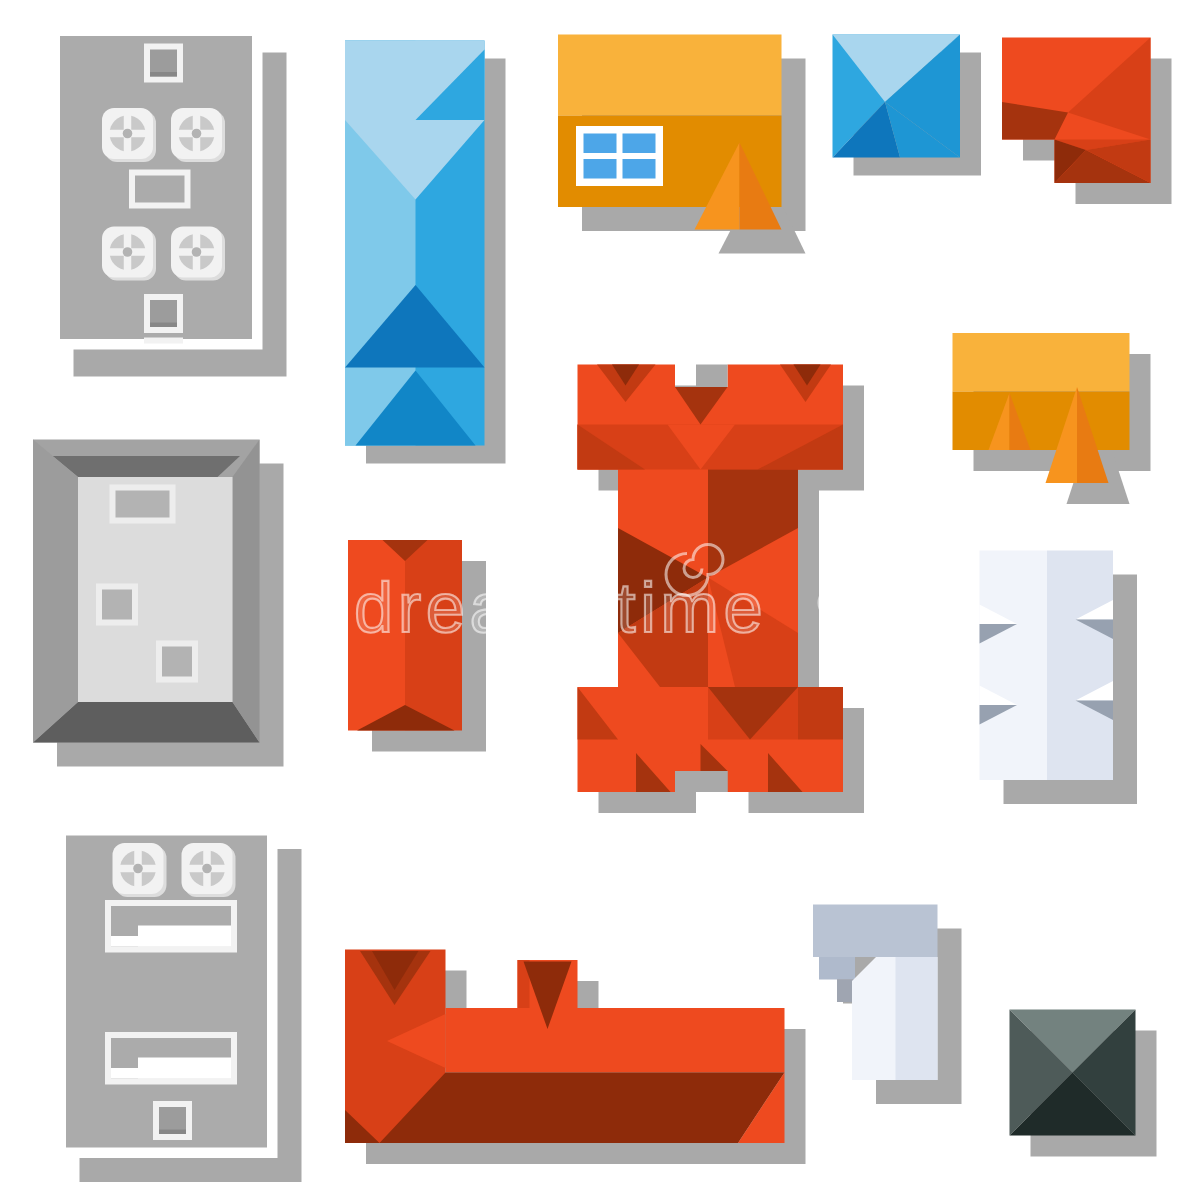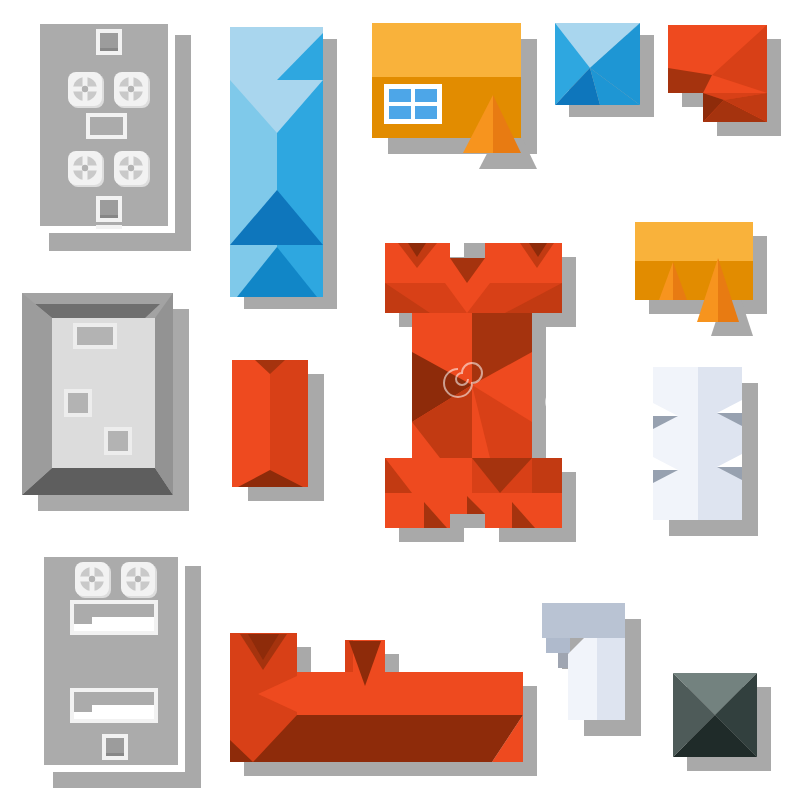--- a/index.html
+++ b/index.html
@@ -246,13 +246,14 @@
     <polygon points="757,673 757,757 715,715" class="f-slate_right" fill="#32403e"></polygon>
     <polygon points="673,757 757,757 715,715" class="f-slate_dark" fill="#1f2b29"></polygon>
   </g>
 
   <g fill="none" stroke="rgba(255,255,255,0.55)" stroke-width="2">
     <path d="M458,369 a14,14 0 1,0 14,14 a10,10 0 1,0 -10,-10 a6,6 0 1,0 6,6"></path>
     <path d="M556,392 a10,10 0 1,0 10,10 a7,7 0 1,0 -7,-7 a4,4 0 1,0 4,4"></path>
   </g>
 </svg>
 
+<div class="watermark">dreamstime</div>
 </div>
 
 </body></html>

